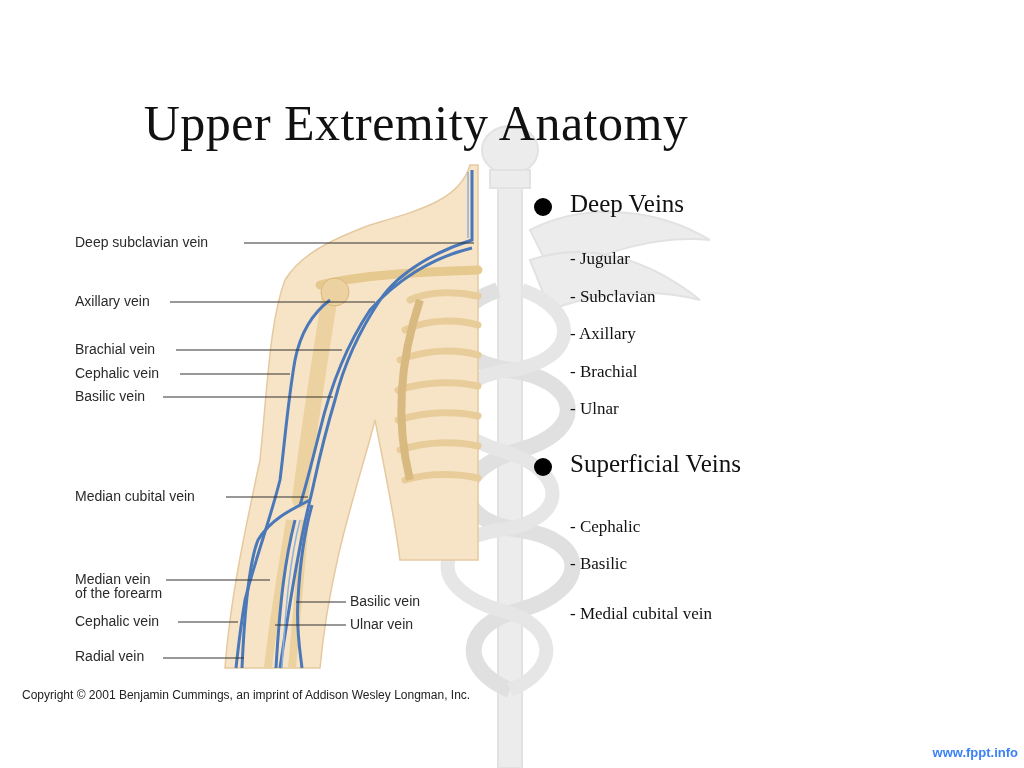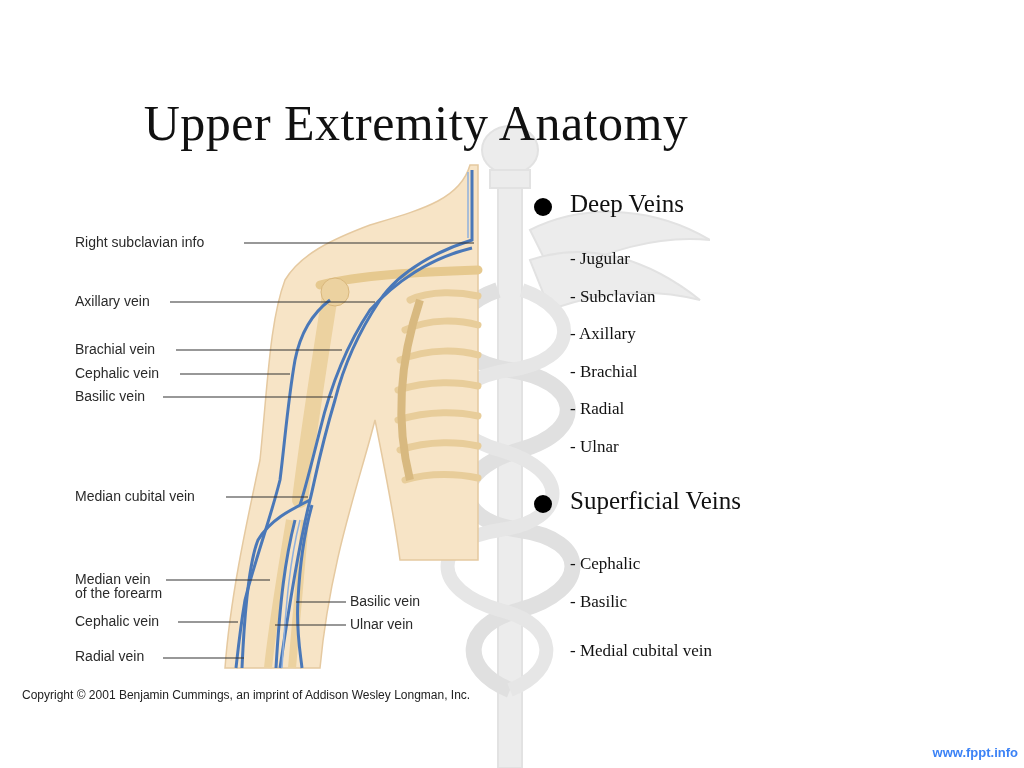--- a/index.html
+++ b/index.html
@@ -82,21 +82,21 @@
     <line x1="226" y1="497" x2="308" y2="497"></line>
     <line x1="166" y1="580" x2="270" y2="580"></line>
     <line x1="178" y1="622" x2="238" y2="622"></line>
     <line x1="163" y1="658" x2="244" y2="658"></line>
     <line x1="296" y1="602" x2="346" y2="602"></line>
     <line x1="275" y1="625" x2="346" y2="625"></line>
   </g>
 </svg>
 
 <div>
-  <span class="fig-label" style="left:75px;top:235px">Right subclavian info</span>
+  <span class="fig-label" style="left:75px;top:235px">Deep subclavian vein</span>
   <span class="fig-label" style="left:75px;top:294px">Axillary vein</span>
   <span class="fig-label" style="left:75px;top:342px">Brachial vein</span>
   <span class="fig-label" style="left:75px;top:366px">Cephalic vein</span>
   <span class="fig-label" style="left:75px;top:389px">Basilic vein</span>
   <span class="fig-label" style="left:75px;top:489px">Median cubital vein</span>
   <span class="fig-label" style="left:75px;top:572px">Median vein</span>
   <span class="fig-label" style="left:75px;top:586px">of the forearm</span>
   <span class="fig-label" style="left:75px;top:614px">Cephalic vein</span>
   <span class="fig-label" style="left:75px;top:649px">Radial vein</span>
   <span class="fig-label" style="left:350px;top:594px">Basilic vein</span>
@@ -108,21 +108,20 @@
 <div class="bullets">
   <div class="b-head">
     <span class="dot"></span>
     <span>Deep Veins</span>
   </div>
   <div style="margin-top:16px">
     <div class="b-sub">-  Jugular</div>
     <div class="b-sub">- Subclavian</div>
     <div class="b-sub">- Axillary</div>
     <div class="b-sub">- Brachial</div>
-    <div class="b-sub">- Radial</div>
     <div class="b-sub">- Ulnar</div>
   </div>
   <div class="b-head" style="margin-top:16px">
     <span class="dot"></span>
     <span>Superficial Veins</span>
   </div>
   <div style="margin-top:24px">
     <div class="b-sub">- Cephalic</div>
     <div class="b-sub">- Basilic</div>
     <div class="b-sub" style="margin-top:12px">- Medial cubital vein</div>

